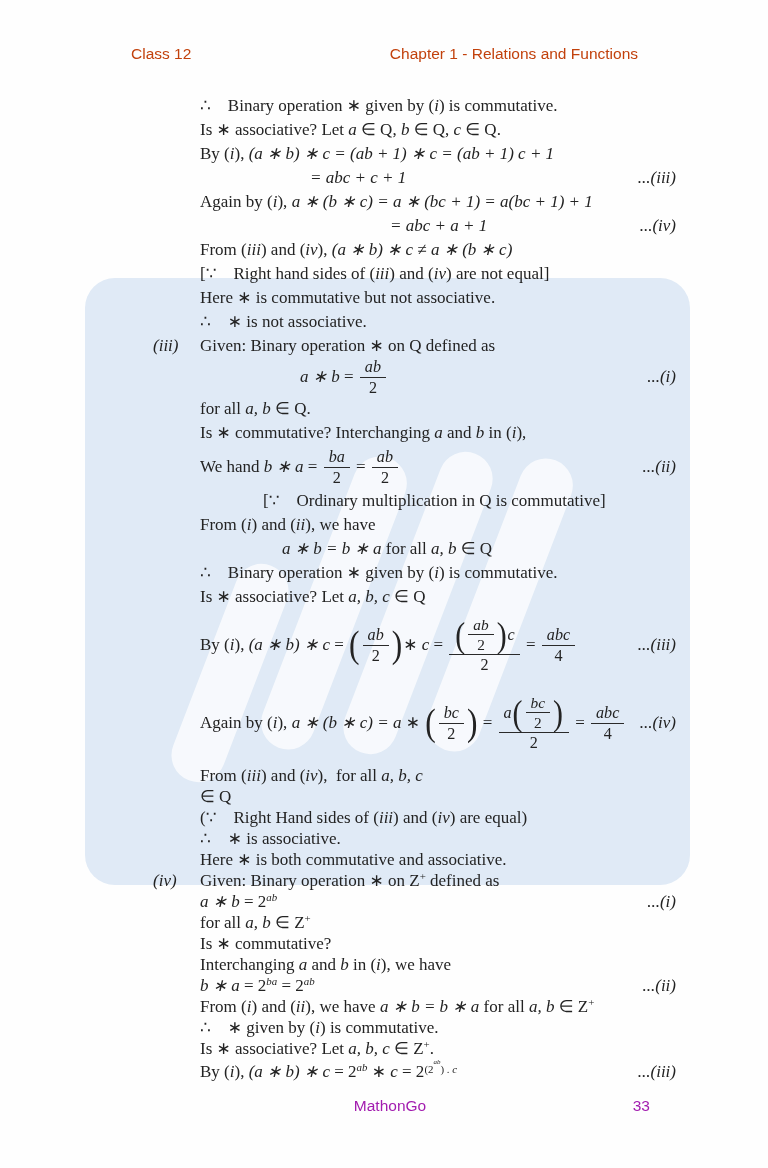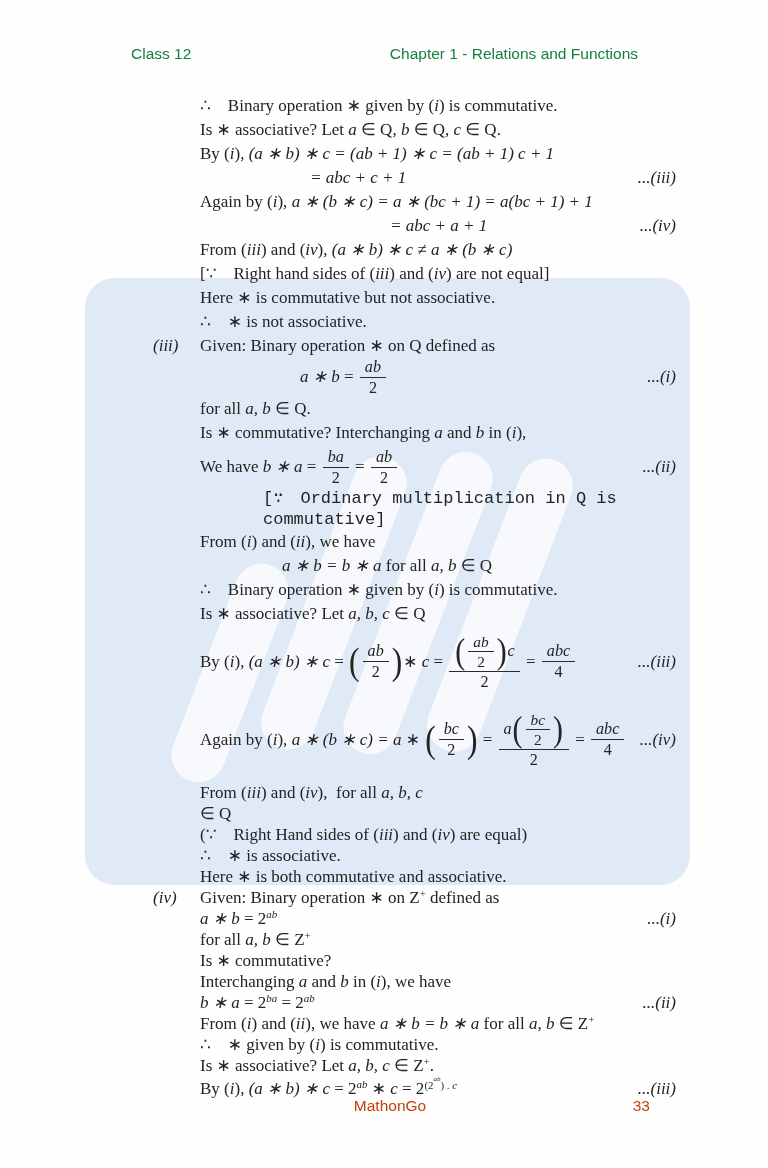--- a/index.html
+++ b/index.html
@@ -1,22 +1,22 @@
 <!DOCTYPE html>
 <html><head>
 <meta charset="utf-8">
 <style>
   html,body{margin:0;padding:0;background:#ffffff;}
   .page{position:relative;width:768px;height:1168px;background:#fefefe;overflow:hidden;
         font-family:"Liberation Serif",serif;color:#232323;}
   
   .hdr{position:absolute;left:131px;right:130px;top:45px;display:flex;justify-content:space-between;
-       font-family:"Liberation Sans",sans-serif;font-size:15.5px;color:#15803d;}
+       font-family:"Liberation Sans",sans-serif;font-size:15.5px;color:#c2410c;}
   .ftr{position:absolute;left:130px;right:118px;top:1097px;height:20px;
-       font-family:"Liberation Sans",sans-serif;font-size:15.5px;color:#c2410c;}
+       font-family:"Liberation Sans",sans-serif;font-size:15.5px;color:#a21caf;}
   .ftr-brand{position:absolute;left:0;right:0;text-align:center;}
   .ftr-page{position:absolute;right:0;top:0;}
   
   .wm-box{position:absolute;left:85px;top:278px;width:605px;height:607px;border-radius:30px;
           background:#e0eaf6;overflow:hidden;}
   .wm-bar{position:absolute;width:54px;border-radius:30px;background:rgba(255,255,255,0.72);
           transform:rotate(21deg);}
   .wm-bar.b1{left:118px;top:280px;height:230px;}
   .wm-bar.b2{left:222px;top:170px;height:310px;}
   .wm-bar.b3{left:306px;top:165px;height:320px;}
@@ -172,21 +172,21 @@
           <span class="seg f-i">a</span>
           <span class="seg"> and </span>
           <span class="seg f-i">b</span>
           <span class="seg"> in (</span>
           <span class="seg f-i">i</span>
           <span class="seg">),</span>
         </span>
       </div>
       <div class="line" style="min-height: 44px;">
         <span class="main">
-          <span class="seg">We have </span>
+          <span class="seg">We hand </span>
           <span class="seg f-i">b ∗ a</span>
           <span class="seg"> = </span>
           <span class="frac">
             <span class="num">
               <span class="seg f-i">ba</span>
             </span>
             <span class="den">
               <span class="seg">2</span>
             </span>
           </span>
@@ -195,21 +195,21 @@
             <span class="num">
               <span class="seg f-i">ab</span>
             </span>
             <span class="den">
               <span class="seg">2</span>
             </span>
           </span>
         </span>
         <span class="eq-label">...(ii)</span>
       </div>
-      <div class="line" style="padding-left: 63px; font-family: Liberation Mono, monospace;">
+      <div class="line" style="padding-left: 63px;">
         <span class="main">
           <span class="seg">[∵ Ordinary multiplication in Q is commutative]</span>
         </span>
       </div>
       <div class="line">
         <span class="main">
           <span class="seg">From (</span>
           <span class="seg f-i">i</span>
           <span class="seg">) and (</span>
           <span class="seg f-i">ii</span>

